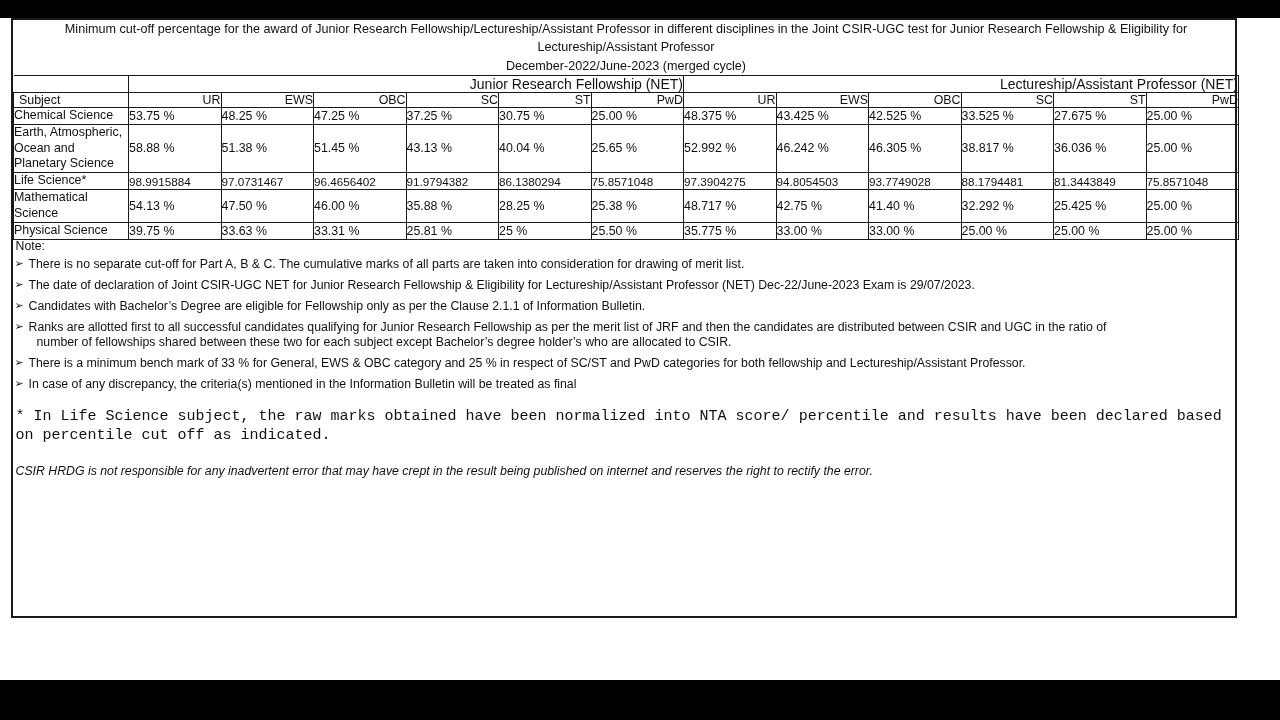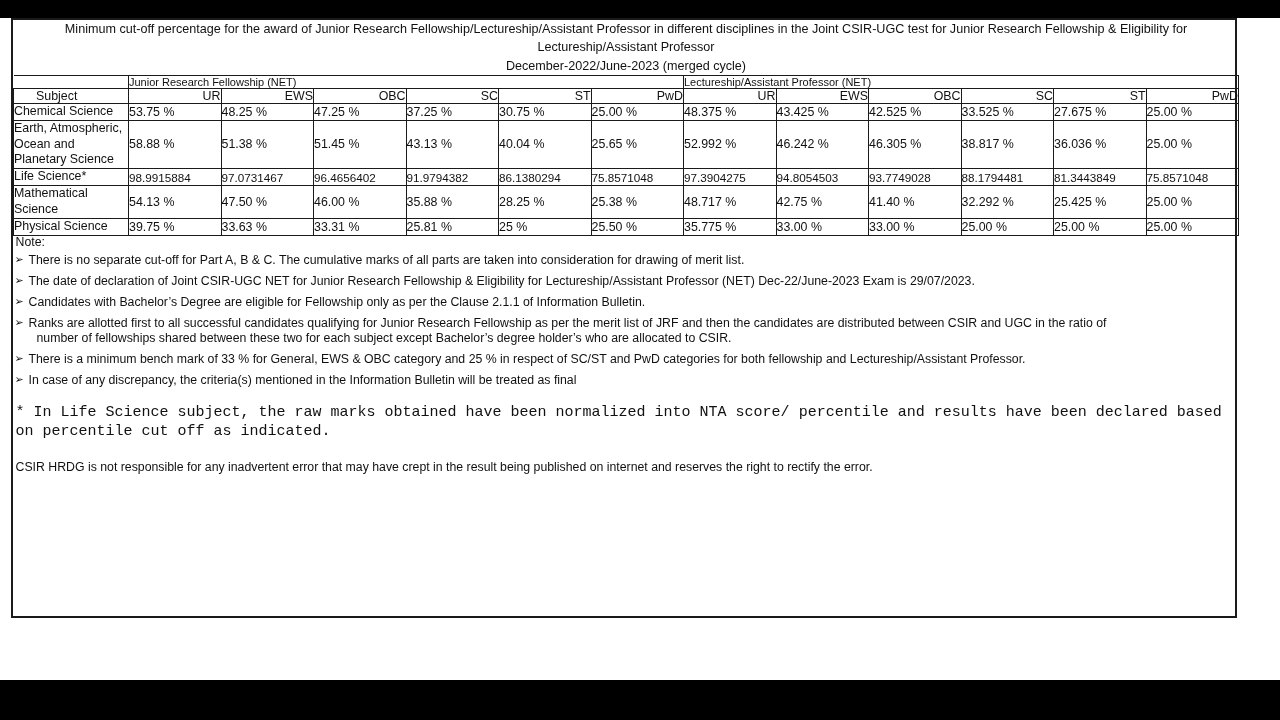--- a/index.html
+++ b/index.html
@@ -72,38 +72,38 @@
     font-size: 12.6px;
     font-weight: bold;
     line-height: 1.45;
     padding: 5px 8px 6px 8px;
     border-left: none !important;
     border-right: none !important;
     border-top: none !important;
   }
 
   .group-head {
-    text-align: left;
-    font-size: 11px;
+    text-align: right;
+    font-size: 14px;
     font-weight: bold;
     padding: 3px 2px 4px 2px;
   }
   .group-head.blank {
     border-left: none !important;
   }
 
   .col-head {
     text-align: right;
     font-size: 12.4px;
     font-weight: bold;
     padding: 2px 2px 3px 2px;
   }
   .col-head.subject {
     text-align: left;
-    padding-left: 22px;
+    padding-left: 5px;
   }
 
   td.subject-cell {
     text-align: left;
     font-size: 12.4px;
     padding: 2px 4px 3px 5px;
     line-height: 1.28;
     vertical-align: top;
   }
 
@@ -162,20 +162,21 @@
   .note-star {
     margin: 16px 0 0 2px;
     font-size: 15px;
     line-height: 1.25;
     font-family: Liberation Mono, monospace;
   }
   .note-disclaimer {
     margin: 18px 0 2px 2px;
     font-size: 12.3px;
     line-height: 1.25;
+    font-style: italic;
   }
 
   
   col.c-subject { width: 115px; }
   col.c-data    { width: 92.5px; }
 </style>
 </head>
 <body>
 
 <div id="page">

